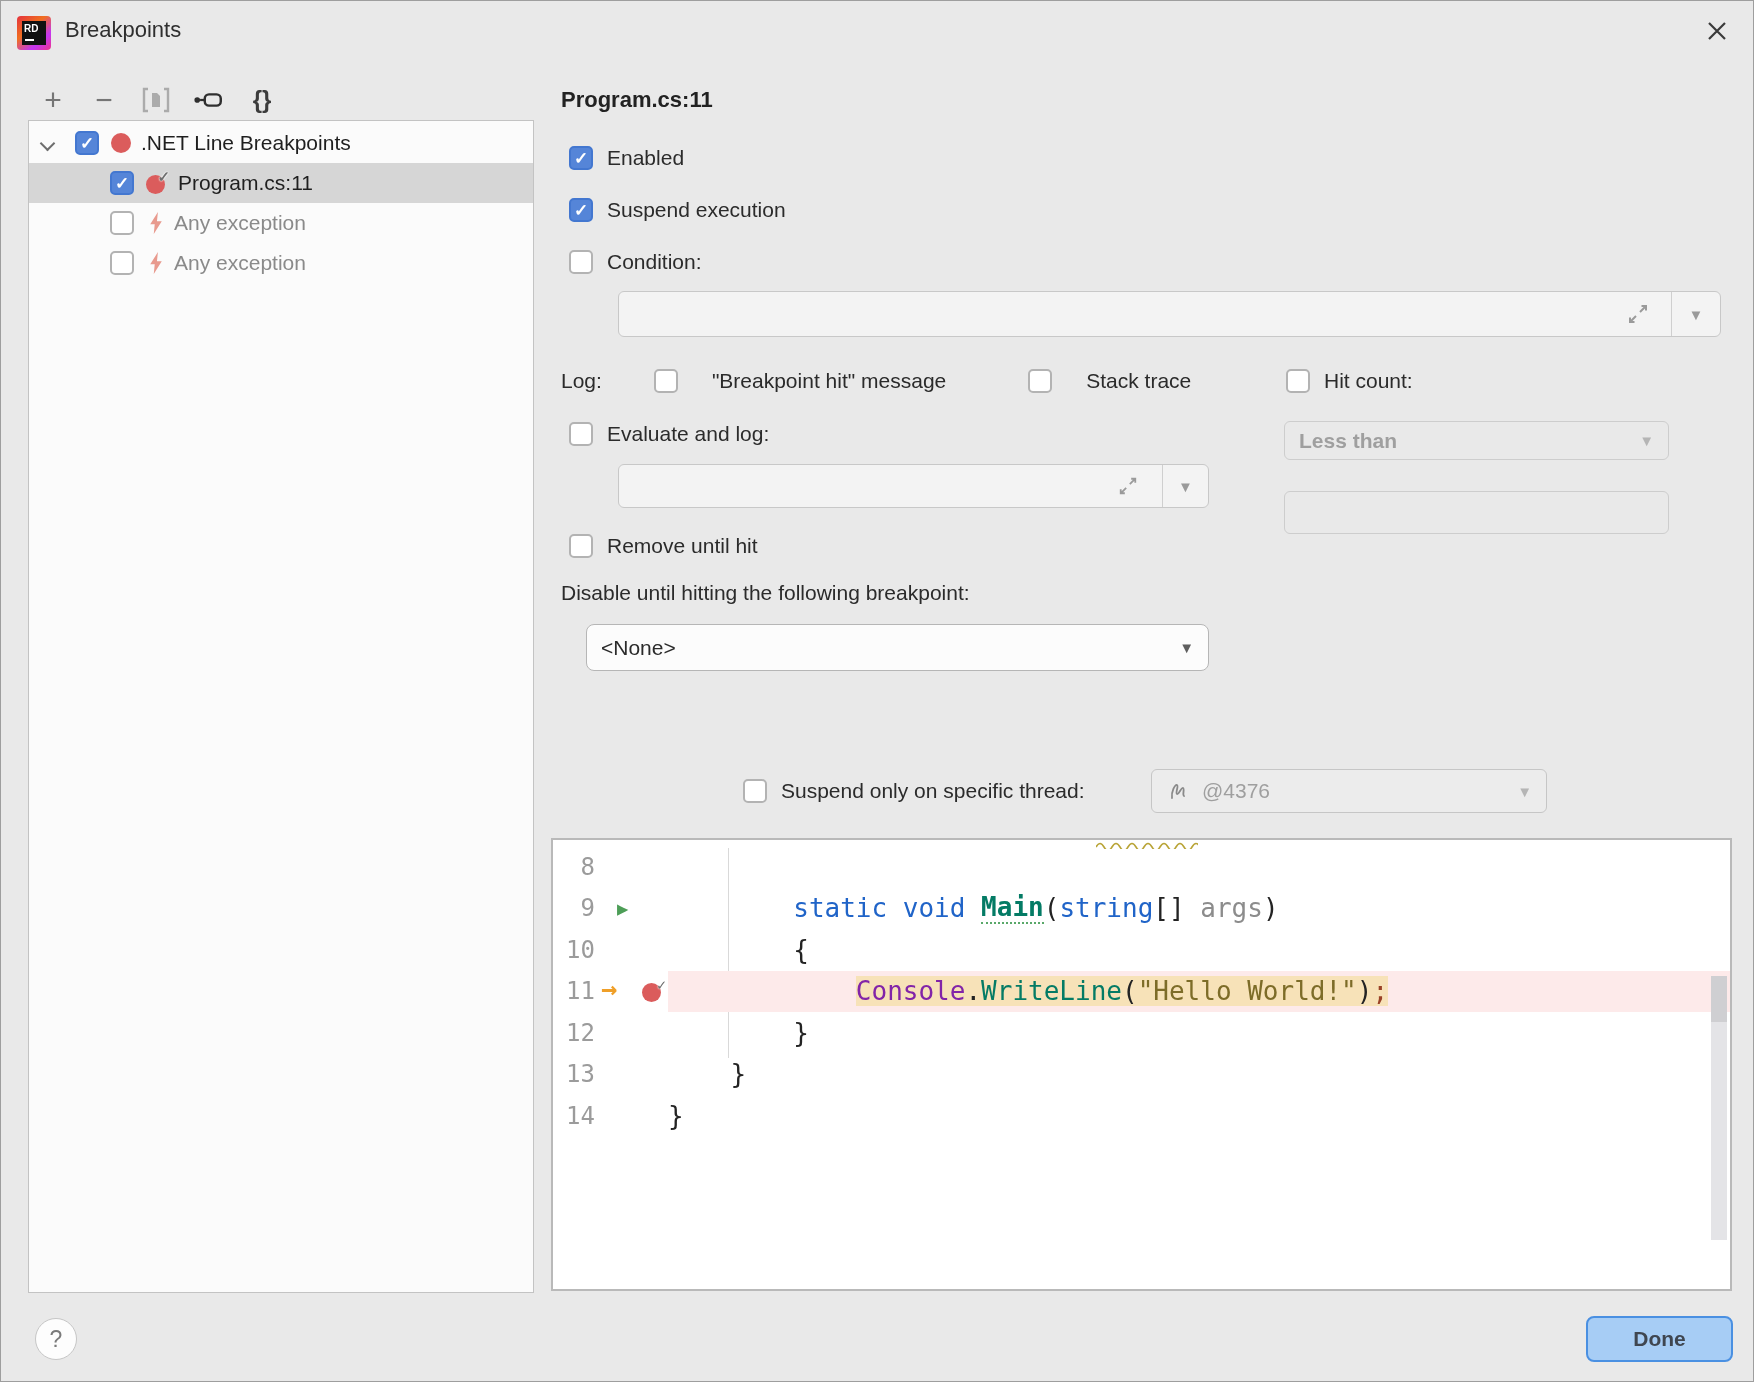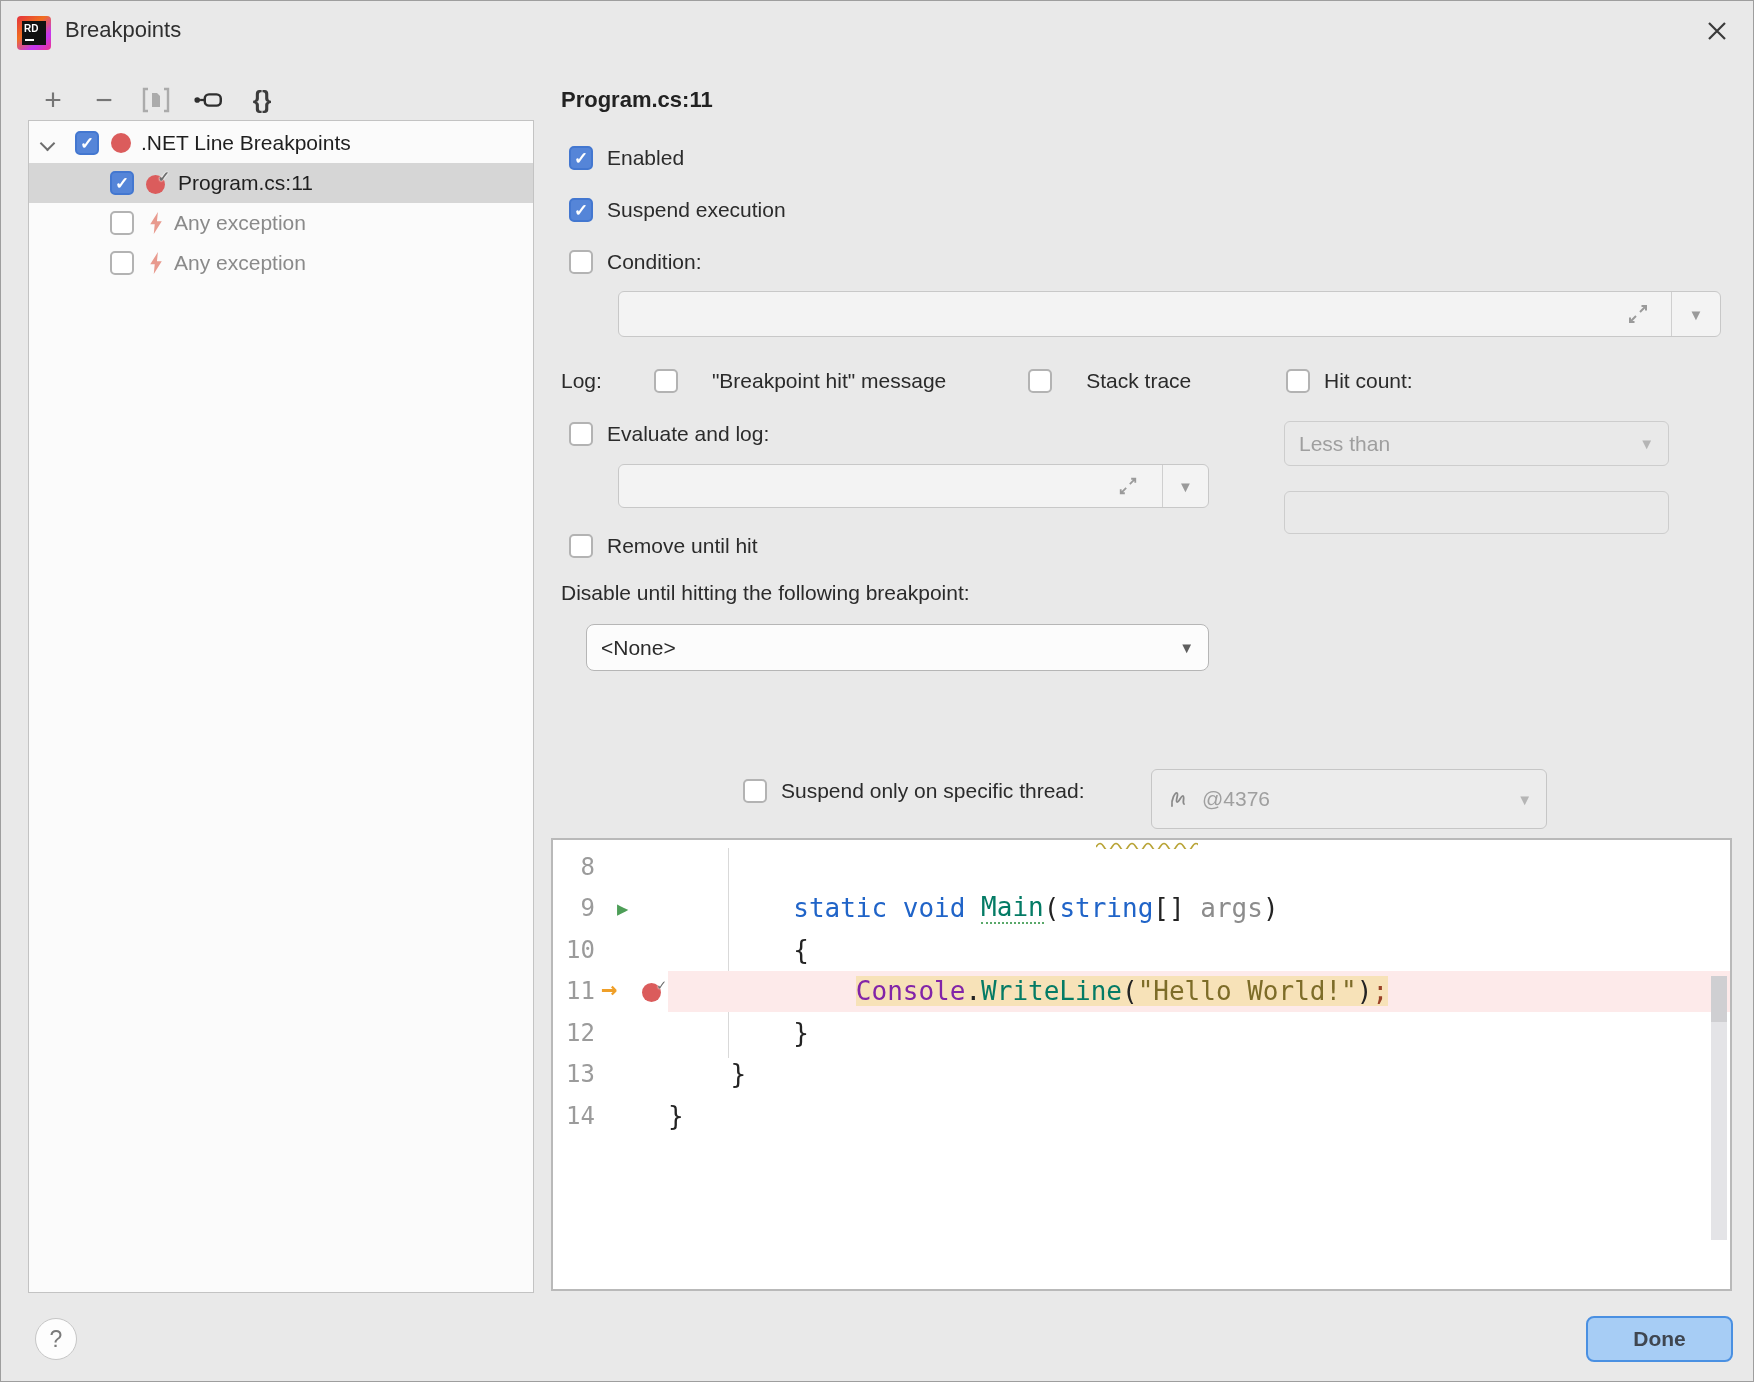--- a/index.html
+++ b/index.html
@@ -70,21 +70,21 @@
   .gut{width:115px;flex:none;position:relative;height:100%;}
   .lnum{position:absolute;left:0;top:0;width:42px;height:100%;display:flex;align-items:center;
         justify-content:flex-end;font-size:24px;color:#9b9b9b;}
   .m-run{position:absolute;left:64px;top:9px;font-size:19px;color:#4d9e57;}
   .m-exec{position:absolute;left:48px;top:2px;font-size:27px;font-weight:bold;color:#ef9f28;}
   .m-bp{position:absolute;left:89px;top:9px;}
   .code-part{flex:1;height:100%;display:flex;align-items:center;white-space:pre;
         font-size:26px;letter-spacing:0;}
   .cl.bpline .code-part{background:#fdeaea;}
   .hl{background:#f7e2b8;display:inline-block;}
-  .kw{color:#2064c8}.mdecl{color:#047b65;border-bottom:2px dotted #59a869;}
+  .kw{color:#2064c8}.mdecl{color:#047b65;border-bottom:2px dotted #59a869;font-weight:bold;}
   .me{color:#047b65}.cls{color:#8224a8}.str{color:#7d6c28}.semi{color:#9a4226}
   .pl{color:#232323}.gr{color:#8c8c8c}
   .iguide{position:absolute;left:175px;top:8px;height:210px;border-left:1px solid #d9d9d9;}
   .squig{position:absolute;left:543px;top:0px;}
   .sthumb{position:absolute;right:3px;top:136px;width:16px;height:46px;background:#cfcfd2;}
   .strack{position:absolute;right:3px;top:182px;width:16px;height:218px;background:#e4e4e7;}
   
   .help{position:absolute;left:34px;top:1317px;width:42px;height:42px;border-radius:50%;background:#fdfdfd;
         border:1px solid #c6c6c6;box-sizing:border-box;display:flex;align-items:center;justify-content:center;
         font-size:23px;color:#7a7a7a;}
@@ -219,21 +219,21 @@
     <div class="expand">
       <svg width="20" height="20" viewBox="0 0 22 22">
         <path d="M13 9 L19 3 M14.5 3 H19 V7.5 M9 13 L3 19 M3 14.5 V19 H7.5" stroke="#9a9a9a" stroke-width="2" fill="none"></path>
       </svg>
     </div>
     <div class="arrowcell" style="width:45px;">
       <span class="arrow">▼</span>
     </div>
   </div>
 
-  <div class="combo" style="left:1283px;top:420px;width:385px;height:45px;background:#e9e9e9;border:1px solid #cdcdcd;">
+  <div class="combo" style="left:1283px;top:420px;width:385px;height:39px;background:#e9e9e9;border:1px solid #cdcdcd;font-weight:bold;">
     <span class="dis">Less than</span>
     <span class="arr arrow" style="color:#b5b5b5;">▼</span>
   </div>
   <div class="combo" style="left:1283px;top:490px;width:385px;height:43px;background:#e9e9e9;border:1px solid #cdcdcd;">
     <span></span>
   </div>
 
   <div class="frow" style="left:568px;top:533px;">
     <span class="cb"></span>
     <span class="lbl">Remove until hit</span>
@@ -246,21 +246,21 @@
   <div class="combo" style="left:585px;top:623px;width:623px;height:47px;background:#fcfcfc;border:1px solid #b6b6b6;border-radius:8px;">
     <span>&lt;None&gt;</span>
     <span class="arr arrow" style="color:#5f5f5f;">▼</span>
   </div>
 
 
   <div class="frow" style="left:742px;top:778px;">
     <span class="cb"></span>
     <span class="lbl">Suspend only on specific thread:</span>
   </div>
-  <div class="combo" style="left:1150px;top:768px;width:396px;height:60px;background:#ececec;border:1px solid #c6c6c6;">
+  <div class="combo" style="left:1150px;top:768px;width:396px;height:44px;background:#ececec;border:1px solid #c6c6c6;">
     <svg width="24" height="26" viewBox="0 0 24 26" style="margin-right:12px;flex:none;">
       <path d="M6 20 C5 14 9 6 11 7 C13 8 9 15 11 16 C13 17 15 9 17 10 C19 11 16 17 18 18" stroke="#8a8a8a" stroke-width="1.8" fill="none" stroke-linecap="round"></path>
     </svg>
     <span class="dis">@4376</span>
     <span class="arr arrow" style="color:#b5b5b5;">▼</span>
   </div>
 
   <div class="codepanel">
     <svg class="squig" width="102" height="9" viewBox="0 0 102 9">
       <path d="M0 7 q4 -7 8 0 t8 0 t8 0 t8 0 t8 0 t8 0 t8 0 t8 0 t8 0 t8 0 t8 0 t8 0 t8 0" stroke="#b9a437" stroke-width="1.6" fill="none"></path>

